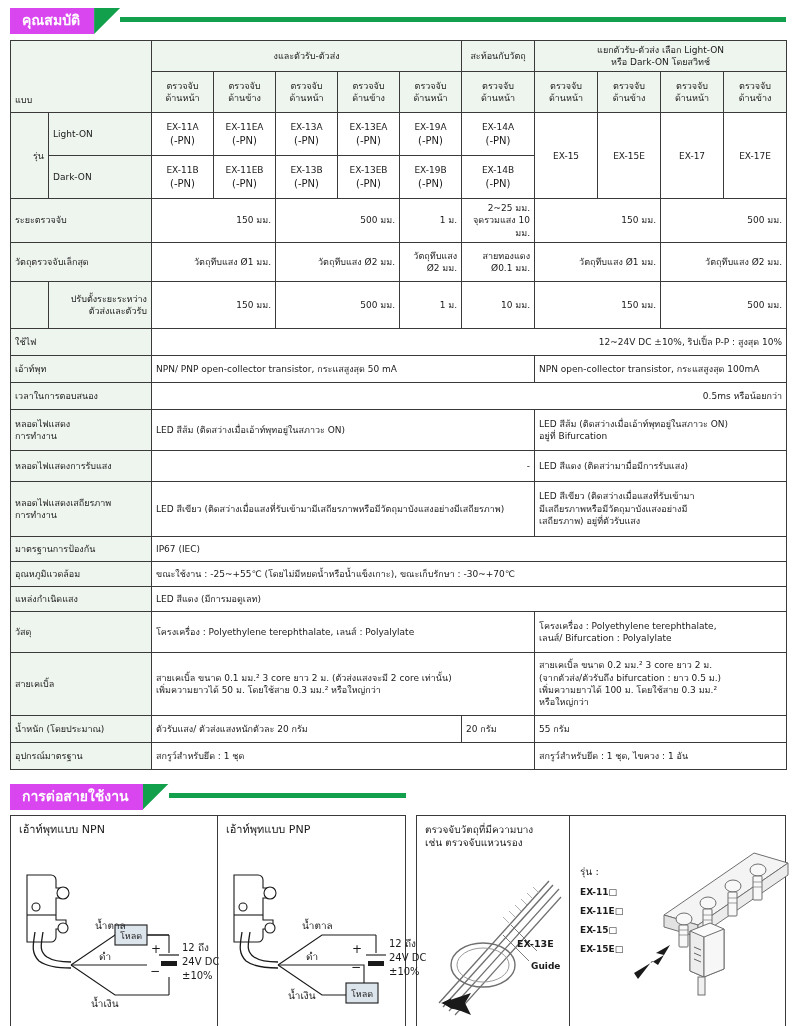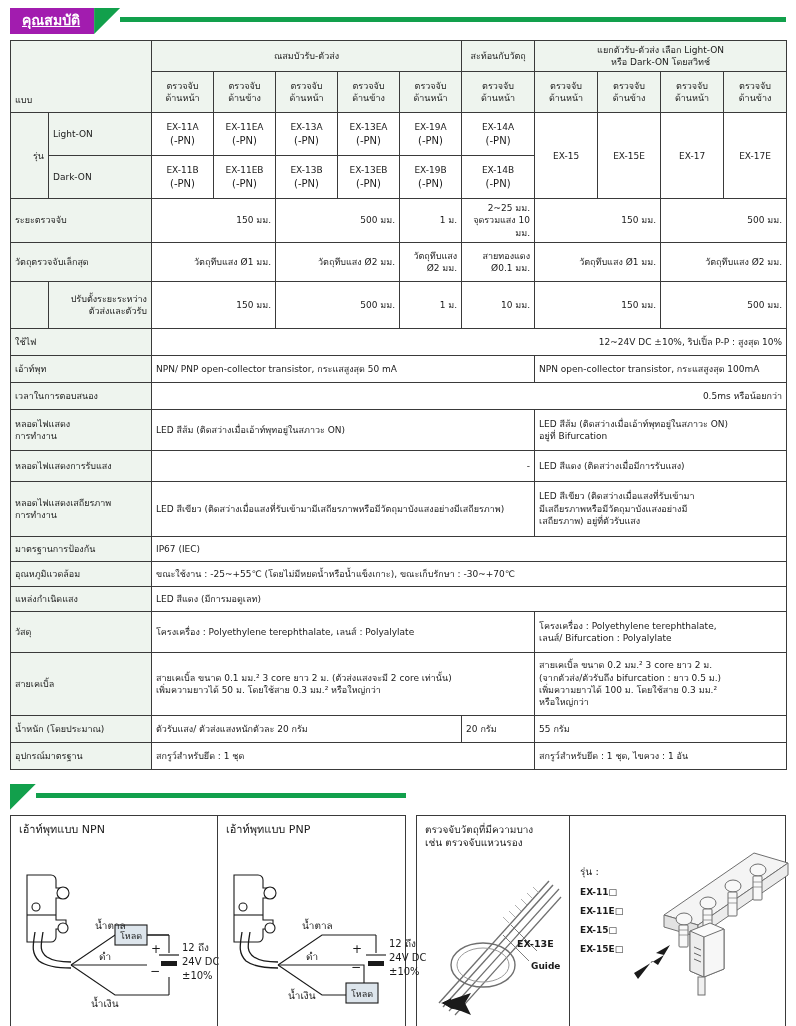--- a/index.html
+++ b/index.html
@@ -8,26 +8,25 @@
     background:#ffffff;
     font-family:"DejaVu Sans","Liberation Sans",sans-serif;
     font-size:9px;color:#1a1a1a;
     overflow:hidden;
   }
   .page{position:relative;width:796px;height:1026px;box-sizing:border-box;padding:0 10px;}
 
   
   .banner{position:relative;height:26px;margin-top:8px;display:flex;align-items:stretch;}
   .banner-body{
-    background:#a21caf;color:#fff;
+    background:#d946ef;color:#fff;
     font-size:14px;font-weight:bold;
     display:flex;align-items:center;
     padding:0 14px 2px 12px;
     line-height:1;
-    text-decoration:underline;
   }
   .banner-tail{
     width:26px;
     background:#12a04c;
     clip-path:polygon(0 0,100% 0,0 100%);
   }
   .banner-rule{
     flex:1;
     background:linear-gradient(to bottom,transparent 0,transparent 9px,#12a04c 9px,#12a04c 14px,transparent 14px);
   }
@@ -98,21 +97,21 @@
       <col style="width:73px">
       <col style="width:63px">
         <col style="width:63px">
         <col style="width:63px">
         <col style="width:63px">
     </colgroup>
 
     <tbody>
         <tr>
       <td class="lbl" rowspan="2" colspan="2" style="height:46px;vertical-align:bottom;padding-bottom:6px">แบบ</td>
-      <td class="hdr" colspan="5">ณสมบัวรับ-ตัวส่ง</td>
+      <td class="hdr" colspan="5">งและตัวรับ-ตัวส่ง</td>
       <td class="hdr">สะท้อนกับวัตถุ</td>
       <td class="hdr" colspan="4" style="white-space:pre-line">แยกตัวรับ-ตัวส่ง เลือก Light-ON
 หรือ Dark-ON โดยสวิทช์</td>
     </tr>
 
     <tr>
       <td class="hdr" style="white-space:pre-line;height:34px">ตรวจจับ
 ด้านหน้า</td>
       <td class="hdr" style="white-space:pre-line">ตรวจจับ
 ด้านข้าง</td>
@@ -214,21 +213,21 @@
       <td class="lbl" colspan="2" style="white-space:pre-line">หลอดไฟแสดง
 การทำงาน</td>
       <td class="lft" colspan="6" style="height:34px">LED สีส้ม (ติดสว่างเมื่อเอ้าท์พุทอยู่ในสภาวะ ON)</td>
       <td class="lft" colspan="4" style="white-space:pre-line">LED สีส้ม (ติดสว่างเมื่อเอ้าท์พุทอยู่ในสภาวะ ON)
 อยู่ที่ Bifurcation</td>
     </tr>
 
     <tr>
       <td class="lbl" colspan="2">หลอดไฟแสดงการรับแสง</td>
       <td class="ctr" colspan="6" style="height:24px">-</td>
-      <td class="lft" colspan="4">LED สีแดง (ติดสว่างเมื่อมีการรับแสง)</td>
+      <td class="lft" colspan="4">LED สีแดง (ติดสว่ามามื่อมีการรับแสง)</td>
     </tr>
 
     <tr>
       <td class="lbl" colspan="2" style="white-space:pre-line">หลอดไฟแสดงเสถียรภาพ
 การทำงาน</td>
       <td class="lft" colspan="6" style="height:48px">LED สีเขียว (ติดสว่างเมื่อแสงที่รับเข้ามามีเสถียรภาพหรือมีวัตถุมาบังแสงอย่างมีเสถียรภาพ)</td>
       <td class="lft" colspan="4" style="white-space:pre-line">LED สีเขียว (ติดสว่างเมื่อแสงที่รับเข้ามา
 มีเสถียรภาพหรือมีวัตถุมาบังแสงอย่างมี
 เสถียรภาพ) อยู่ที่ตัวรับแสง</td>
     </tr>
@@ -276,20 +275,21 @@
       <td class="lbl" colspan="2">อุปกรณ์มาตรฐาน</td>
       <td class="lft" colspan="6" style="height:20px">สกรูว์สำหรับยึด : 1 ชุด</td>
       <td class="lft" colspan="4">สกรูว์สำหรับยึด : 1 ชุด, ไขควง : 1 อัน</td>
     </tr>
   </tbody>
     </table>
 
   <div class="banner-row" style="margin-top:14px">
     <div class="col-left">
       <div class="banner" style="margin-top:0">
+        <div class="banner-body">การต่อสายใช้งาน</div>
         <div class="banner-tail"></div>
         <div class="banner-rule"></div>
       </div>
     </div>
   </div>
 
   <div class="bottom" style="margin-top:0">
 
     <div class="col-left">
       <div class="panel">

